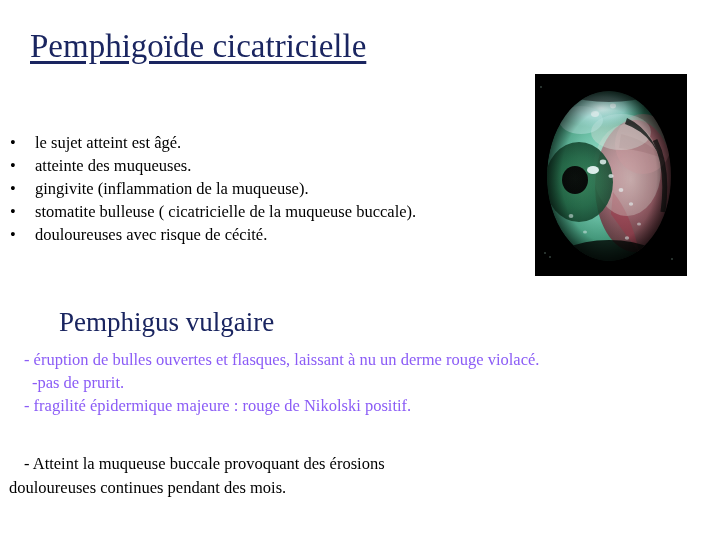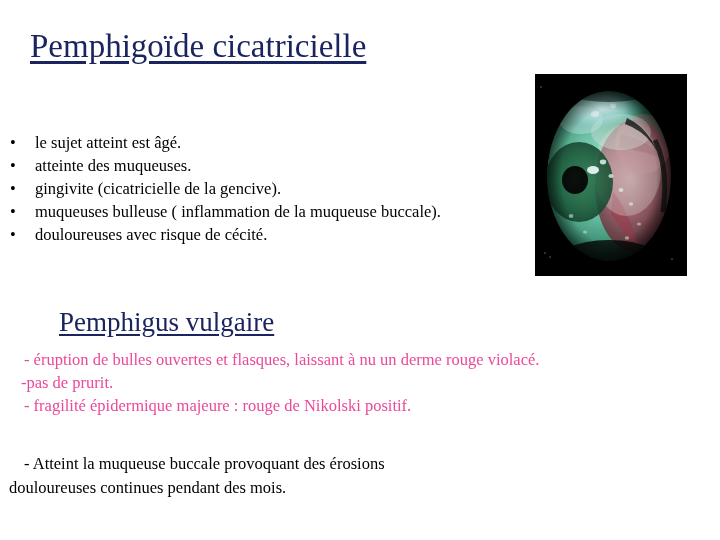--- a/index.html
+++ b/index.html
@@ -33,21 +33,20 @@
     white-space: nowrap;
     letter-spacing: 0px;
   }
   .section-title {
     position: absolute;
     left: 59px;
     top: 305px;
     font-size: 27px;
     line-height: 34px;
     color: #1a2560;
-    text-decoration: underline;
     text-underline-offset: 3px;
     white-space: nowrap;
   }
 
   
   .bullet-list {
     position: absolute;
     left: 0px;
     top: 132px;
     width: 470px;
@@ -75,24 +74,24 @@
   .dash-block {
     position: absolute;
     left: 0px;
     top: 348px;
     width: 720px;
   }
   .dash-line {
     font-size: 16.5px;
     line-height: 23px;
     white-space: nowrap;
-    color: #ec4899;
+    color: #8b5cf6;
   }
   .dash-line.indent-a { padding-left: 24px; }
-  .dash-line.indent-b { padding-left: 21px; }
+  .dash-line.indent-b { padding-left: 32px; }
 
   
   .closing-para {
     position: absolute;
     left: 0px;
     top: 452px;
     width: 560px;
     font-size: 16.5px;
     line-height: 24px;
     color: #000;
@@ -123,25 +122,25 @@
     <div class="bullet-item">
       <span class="bullet-dot">•</span>
       <span class="bullet-text">le sujet atteint est âgé.</span>
     </div>
     <div class="bullet-item">
       <span class="bullet-dot">•</span>
       <span class="bullet-text">atteinte des muqueuses.</span>
     </div>
     <div class="bullet-item">
       <span class="bullet-dot">•</span>
-      <span class="bullet-text">gingivite (cicatricielle de la gencive).</span>
-    </div>
-    <div class="bullet-item">
-      <span class="bullet-dot">•</span>
-      <span class="bullet-text">muqueuses bulleuse ( inflammation de la muqueuse buccale).</span>
+      <span class="bullet-text">gingivite (inflammation de la muqueuse).</span>
+    </div>
+    <div class="bullet-item">
+      <span class="bullet-dot">•</span>
+      <span class="bullet-text">stomatite bulleuse ( cicatricielle de la muqueuse buccale).</span>
     </div>
     <div class="bullet-item">
       <span class="bullet-dot">•</span>
       <span class="bullet-text">douloureuses avec risque de cécité.</span>
     </div>
   </div>
 
   <div class="section-title">Pemphigus vulgaire</div>
 
   <div class="dash-block">

